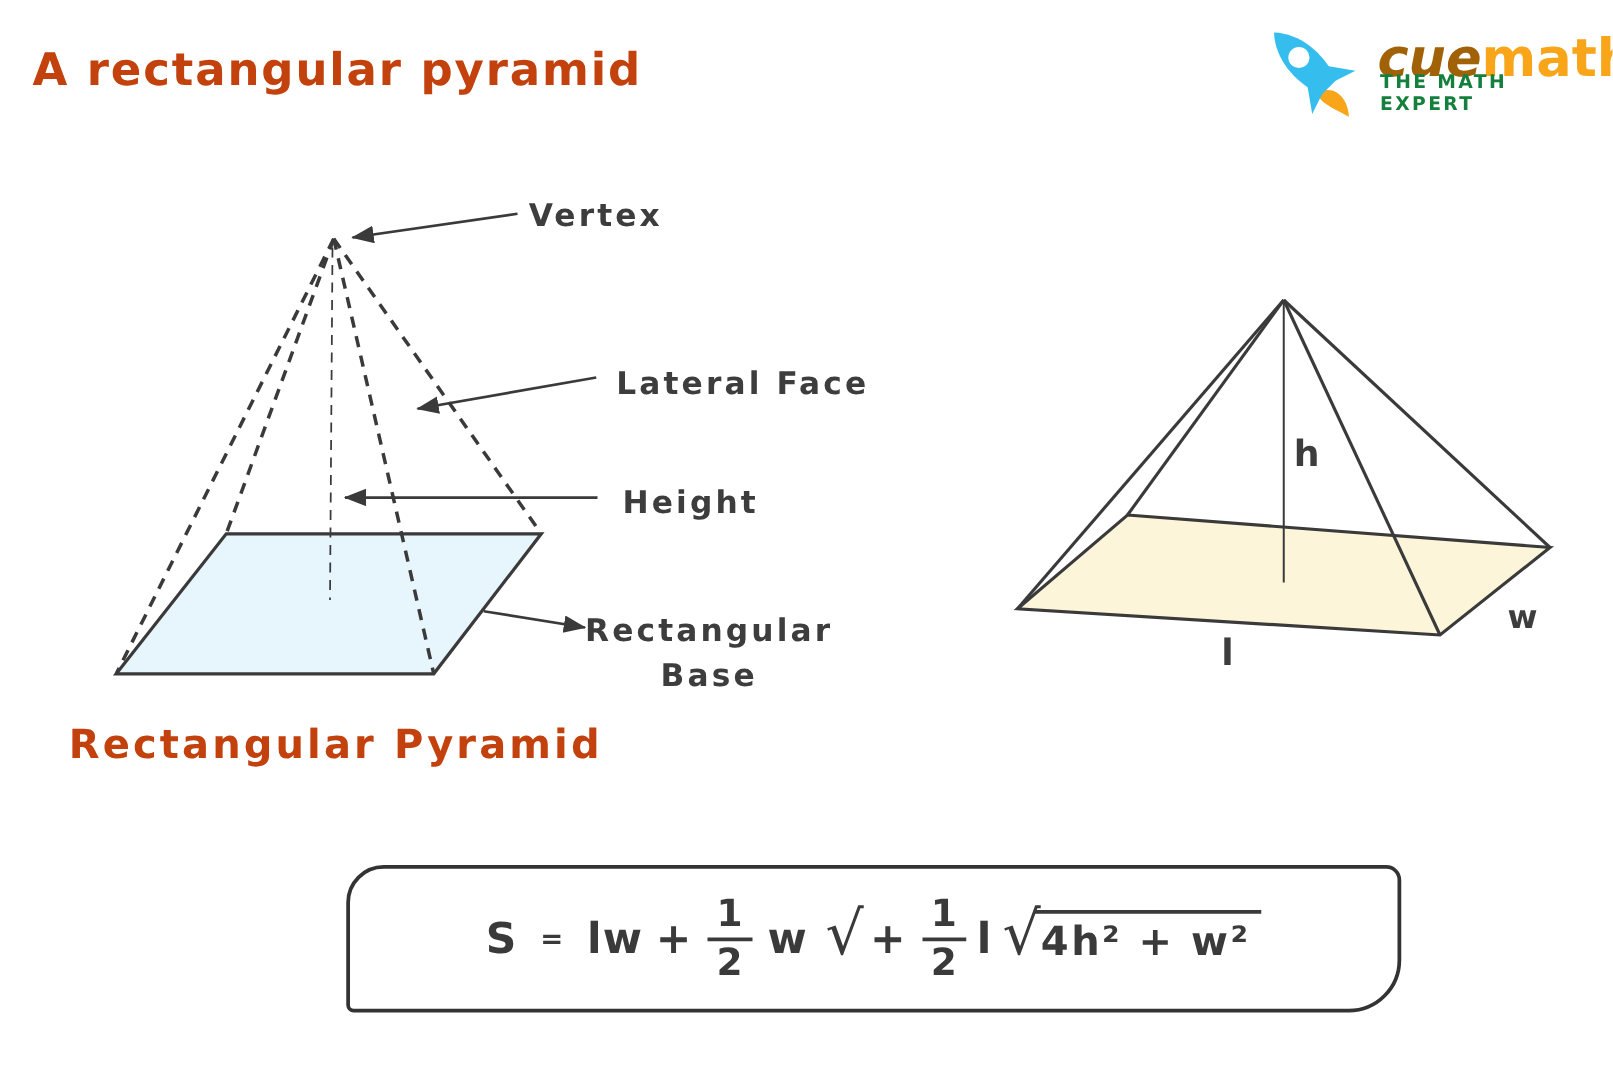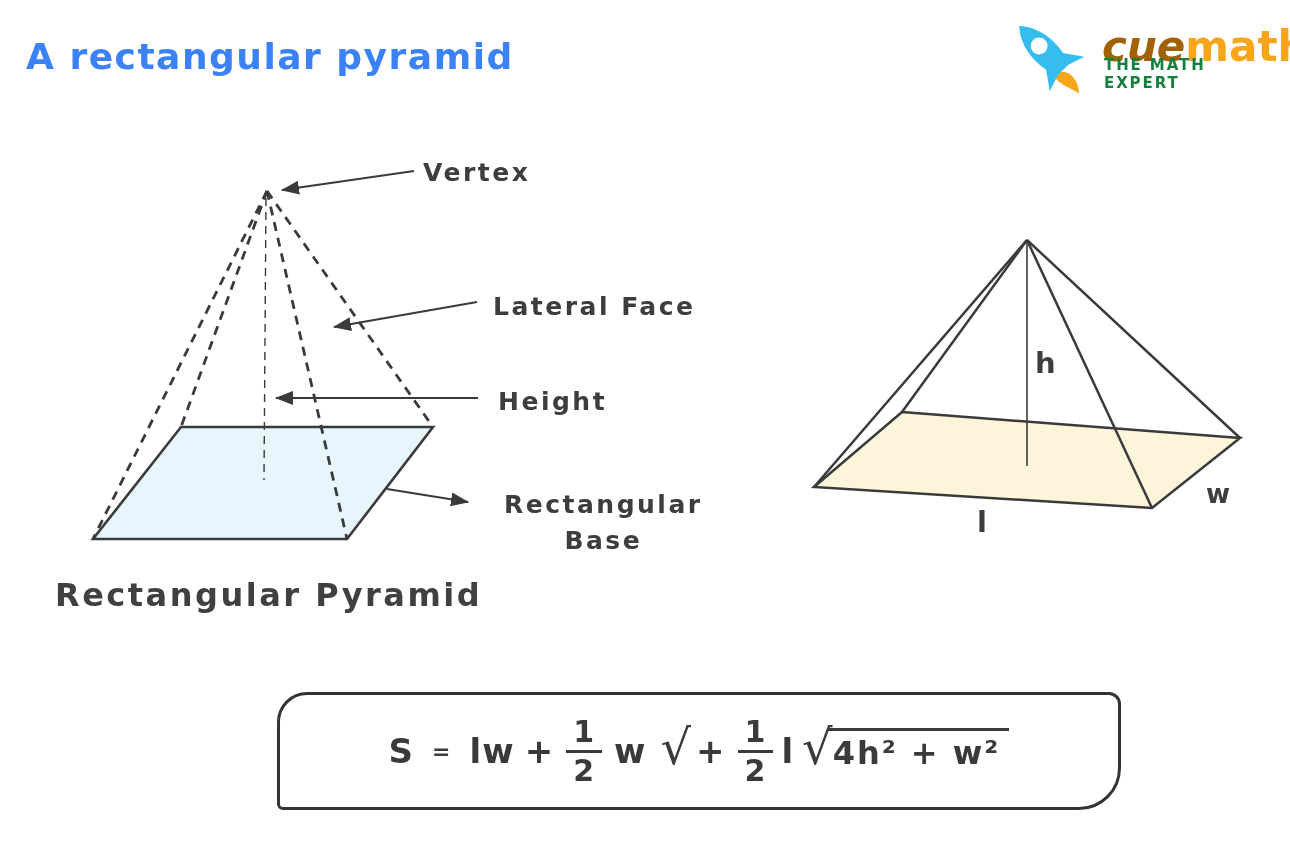--- a/index.html
+++ b/index.html
@@ -5,37 +5,37 @@
   html,body{margin:0;padding:0;}
   body{
     width:1290px;height:861px;background:#ffffff;position:relative;overflow:hidden;
     font-family:"DejaVu Sans","Liberation Sans",sans-serif;
   }
   .abs{position:absolute;}
 
   
   .page-title{
     position:absolute;left:26px;top:36px;
-    font-size:36px;font-weight:bold;color:#3b82f6;letter-spacing:1.5px;
+    font-size:36px;font-weight:bold;color:#c2410c;letter-spacing:1.5px;
   }
   .logo{position:absolute;left:1002px;top:4px;width:286px;height:100px;}
   .logo .rocket{position:absolute;left:0;top:2px;}
   .wordmark{position:absolute;left:100px;top:22px;font-size:42px;font-weight:bold;letter-spacing:0px;line-height:1;}
   .wordmark .cue{color:#a16207;font-style:italic;}
   .wordmark .math{color:#f9a51a;}
   .tagline{position:absolute;left:102px;top:52px;font-size:15px;font-weight:bold;color:#15803d;letter-spacing:1.9px;}
 
   
   .lbl{
     position:absolute;color:#3d3d3d;font-weight:bold;
     font-size:25px;letter-spacing:2.5px;white-space:nowrap;line-height:1.45;
   }
   .lbl.small{font-size:26px;letter-spacing:0.5px;}
   .caption{
-    position:absolute;left:55px;top:576px;color:#404040;font-weight:bold;
+    position:absolute;left:55px;top:576px;color:#c2410c;font-weight:bold;
     font-size:32px;letter-spacing:2.5px;white-space:nowrap;
   }
 
   
   .formula-box{
     position:absolute;left:277px;top:692px;width:838px;height:112px;
     border:3.5px solid #333333;
     border-radius:30px 12px 42px 6px;
     display:flex;align-items:center;justify-content:center;background:#ffffff;
   }
@@ -98,21 +98,21 @@
     <line x1="1027" y1="240" x2="902" y2="412" stroke-width="2.5"></line>
     <line x1="1027" y1="240" x2="1152" y2="508" stroke-width="2.5"></line>
     <line x1="1027" y1="240" x2="1240" y2="438" stroke-width="2.5"></line>
     <line x1="1027" y1="242" x2="1027" y2="466" stroke-width="1.6"></line>
   </g>
 </svg>
 
 <span class="lbl" style="left:423px;top:155px;">Vertex</span>
 <span class="lbl" style="left:493px;top:289px;">Lateral Face</span>
 <span class="lbl" style="left:498px;top:384px;text-align:center;">Height</span>
-<span class="lbl" style="left:504px;top:487px;">
+<span class="lbl" style="left:468px;top:487px;">
   <span style="display:block;">Rectangular</span>
   <span style="display:block;text-align:center;">Base</span>
 </span>
 <span class="caption">Rectangular Pyramid</span>
 
 <span class="lbl small" style="left:1035px;top:342px;font-size:29px;">h</span>
 <span class="lbl small" style="left:977px;top:501px;font-size:29px;">l</span>
 <span class="lbl small" style="left:1206px;top:476px;">w</span>
 
 <div class="formula-box">

